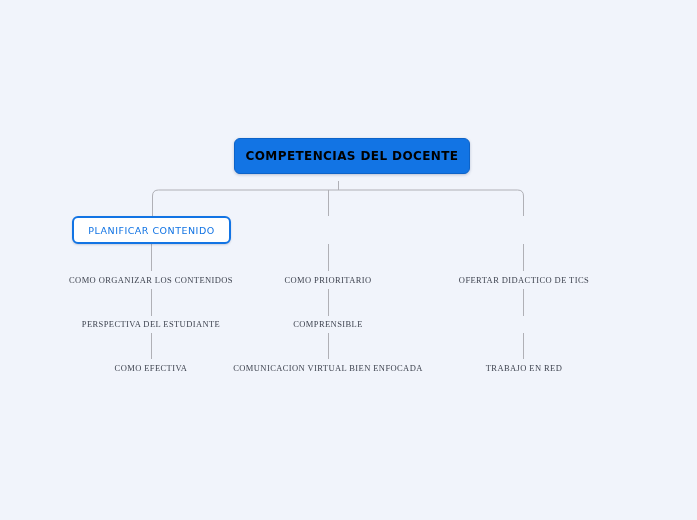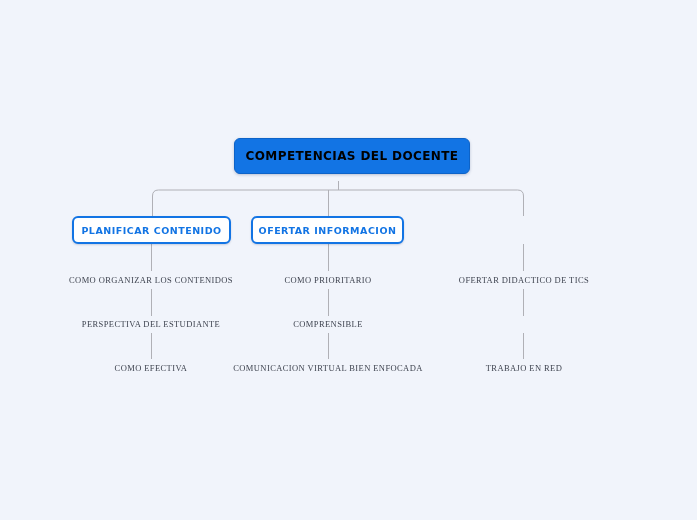--- a/index.html
+++ b/index.html
@@ -40,21 +40,21 @@
     margin-left: 14px;
   }
   .node-branch {
     top: 216px;
     height: 28px;
     background: #ffffff;
     border: 2px solid #1274e4;
     box-shadow: 0 1px 2px rgba(20,40,90,0.18);
     color: #1274e4;
     font-size: 9.5px;
-    font-weight: bold;
+    font-weight: normal;
     letter-spacing: 0.5px;
     white-space: nowrap;
   }
   .node-branch-1 { left: 72px;  width: 159px; }
   .node-branch-2 { left: 251px; width: 153px; }
   .node-branch-3 { left: 425px; width: 197px; }
   .leaf {
     position: absolute;
     width: 240px;
     height: 12px;
@@ -102,23 +102,20 @@
     </g>
   </svg>
 
   <div class="node node-root">
     <span>COMPETENCIAS DEL DOCENTE</span>
   </div>
 
   <div class="node node-branch node-branch-1">
     <span>PLANIFICAR CONTENIDO</span>
   </div>
-  <div class="node node-branch node-branch-2">
-    <span>OFERTAR INFORMACION</span>
-  </div>
 
   <div class="leaf col-1 row-1">COMO ORGANIZAR LOS CONTENIDOS</div>
   <div class="leaf col-1 row-2">PERSPECTIVA DEL ESTUDIANTE</div>
   <div class="leaf col-1 row-3">COMO EFECTIVA</div>
 
   <div class="leaf col-2 row-1">COMO PRIORITARIO</div>
   <div class="leaf col-2 row-2">COMPRENSIBLE</div>
   <div class="leaf col-2 row-3">COMUNICACION VIRTUAL BIEN ENFOCADA</div>
 
   <div class="leaf col-3 row-1">OFERTAR DIDACTICO DE TICS</div>

